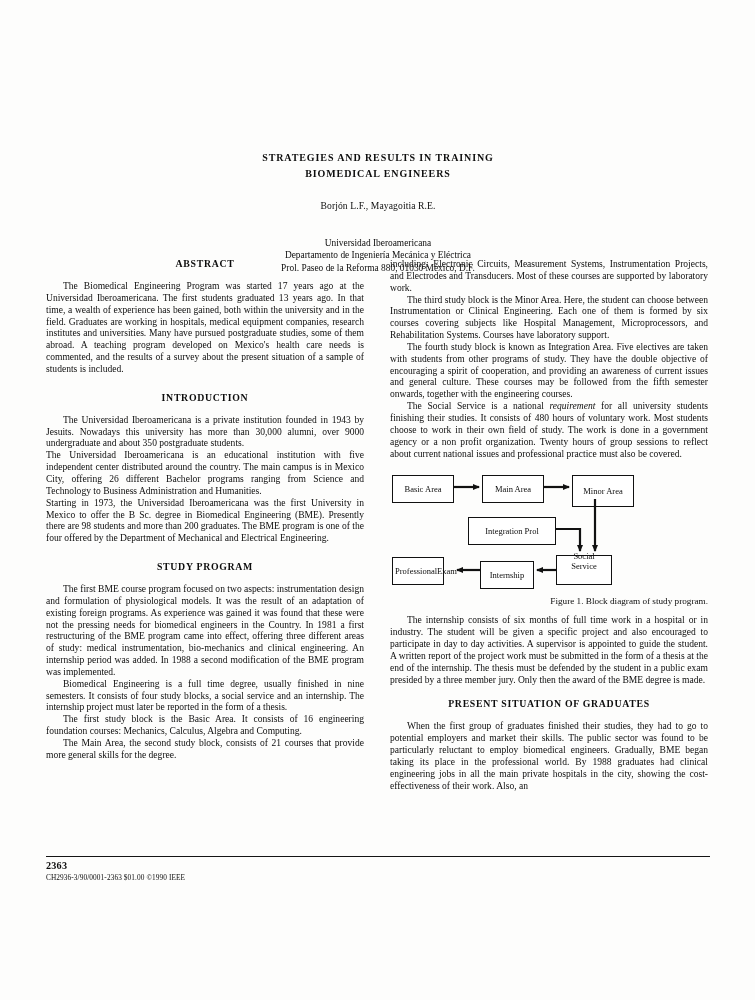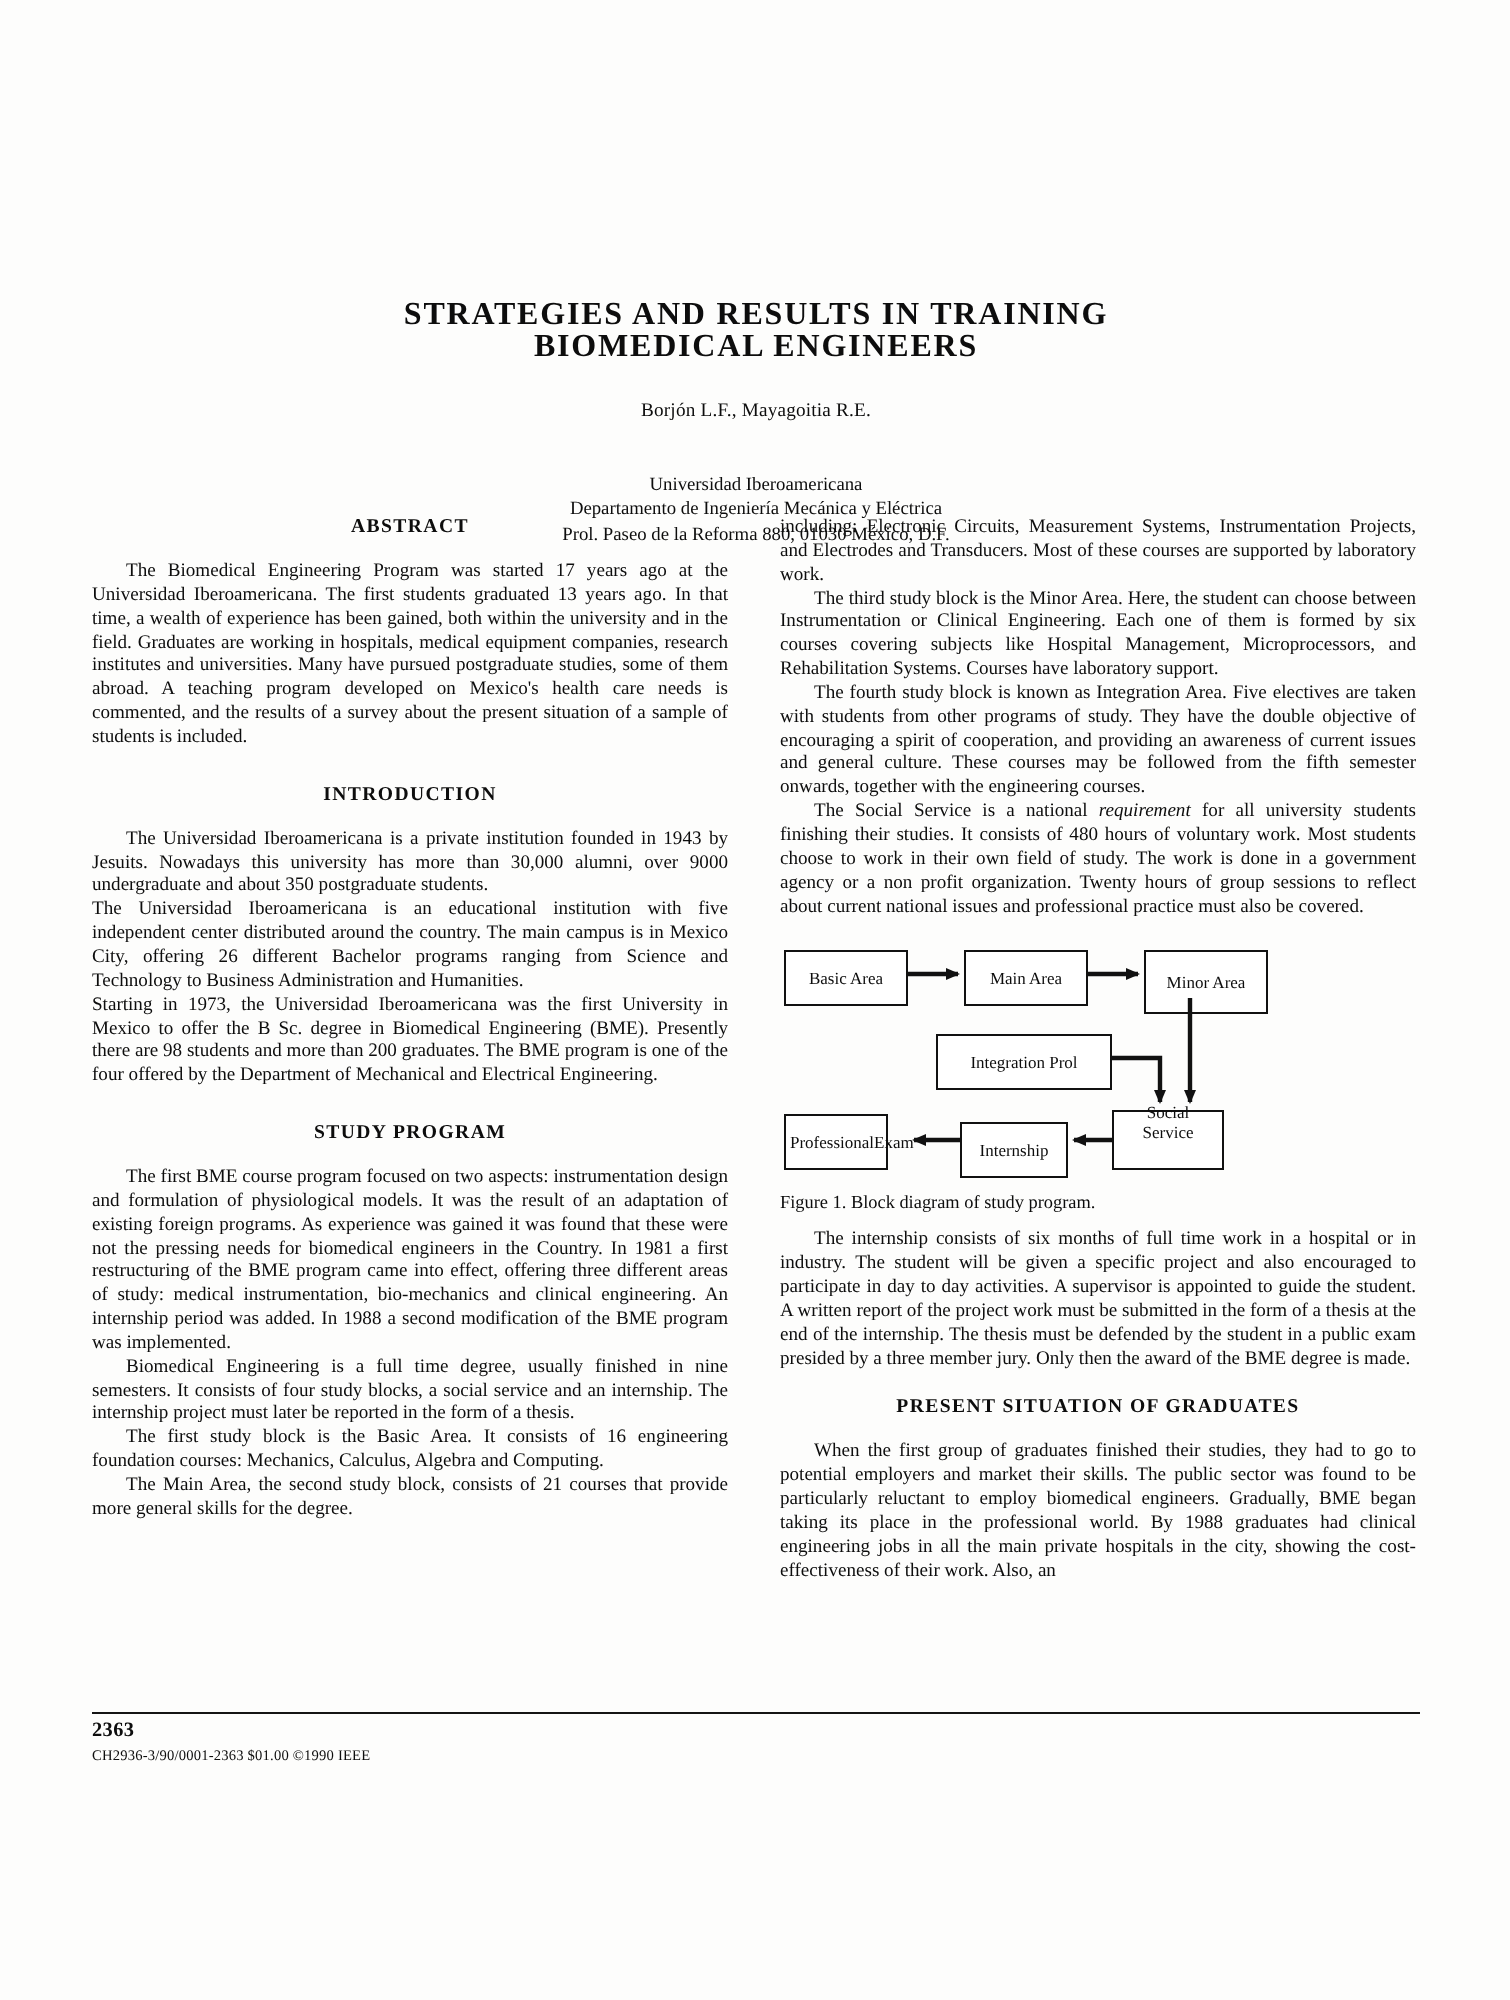--- a/index.html
+++ b/index.html
@@ -32,21 +32,21 @@
 
   
   .title-block {
     position: absolute;
     left: 0;
     top: 150px;
     width: 664px;
     text-align: center;
   }
   .doc-title {
-    font-size: 16px;
+    font-size: 10px;
     font-weight: bold;
     letter-spacing: 0.9px;
     line-height: 15.5px;
     margin: 0;
   }
   .authors {
     margin-top: 19px;
     font-size: 9.6px;
     letter-spacing: 0.1px;
   }
@@ -115,21 +115,21 @@
     line-height: 10px;
     text-align: center;
     display: flex;
     align-items: center;
     justify-content: center;
     box-sizing: border-box;
     padding: 13px 2px;
   }
   .fig-caption {
     margin-top: 7px;
-    text-align: left;
+    text-align: right;
     font-size: 9.2px;
   }
 
   
   .footer {
     position: absolute;
     left: 46px;
     top: 856px;
     width: 664px;
   }

